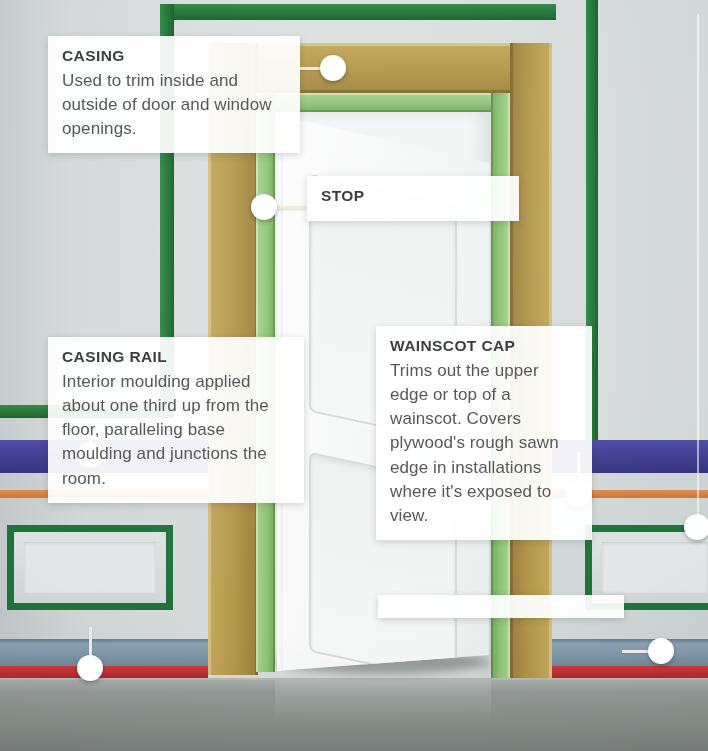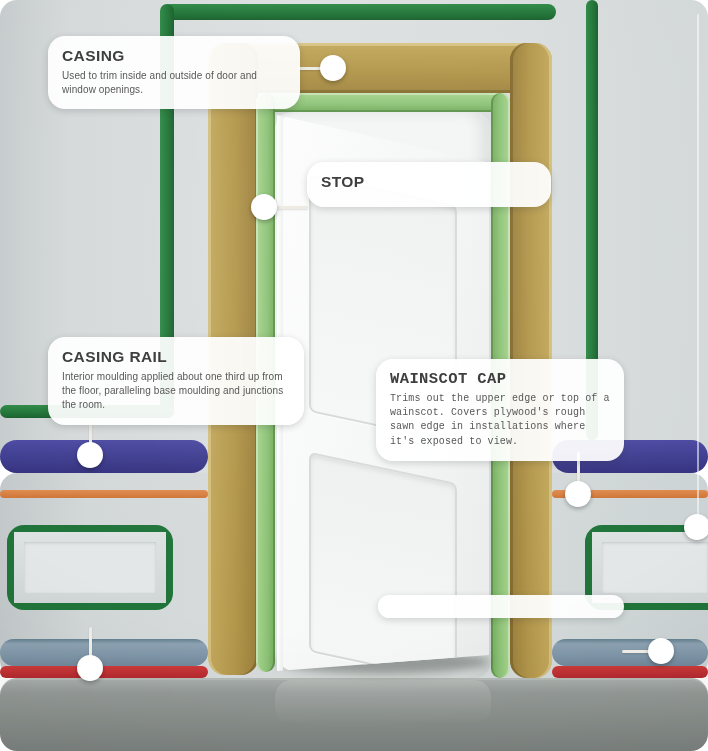--- a/index.html
+++ b/index.html
@@ -1,21 +1,21 @@
 <!DOCTYPE html>
 <html><head>
 <meta charset="utf-8">
 <style>
   html,body{margin:0;padding:0;background:#fff;}
   #stage{
     position:relative;width:708px;height:751px;overflow:hidden;
     font-family:"Liberation Sans","DejaVu Sans",sans-serif;
   }
   #stage *{box-sizing:border-box;}
-  .abs{position:absolute;border-radius:17px;}
+  .abs{position:absolute;}
 
   
   .wall-upper{left:0;top:0;width:708px;height:473px;
     background:linear-gradient(90deg,#c6cccd 0%,#d5d9da 10%,#dde0e1 42%,#dadedf 68%,#d3d8d9 100%);}
   .wall-lower{left:0;top:473px;width:708px;height:205px;
     background:linear-gradient(90deg,#c3c9ca 0%,#d2d7d8 12%,#d9dddd 45%,#d4dada 75%,#ccd3d4 100%);}
   .floor{left:0;top:678px;width:708px;height:73px;
     background:linear-gradient(180deg,#a7adaa 0%,#949a97 18%,#89908c 55%,#7c827f 100%);
     border-top:2px solid #b4bab6;}
   .floor-reflection{left:275px;top:680px;width:216px;height:44px;
@@ -96,25 +96,25 @@
   
   .cline{background:#edebe4;box-shadow:0 1px 2px rgba(0,0,0,.12);}
   .dot{width:26px;height:26px;border-radius:50%;background:#fff;
     box-shadow:0 2px 4px rgba(0,0,0,.28);}
 
   
   .callout{background:rgba(255,255,255,.93);box-shadow:0 2px 7px rgba(50,55,52,.20);
     padding:11px 14px 12px 14px;}
   .callout h3{margin:0 0 4px 0;font-size:15.5px;font-weight:700;color:#3e3e3e;
     letter-spacing:.4px;}
-  .callout p{margin:0;font-size:10px;line-height:1.42;color:#585858;letter-spacing:.1px;}
+  .callout p{margin:0;font-size:17px;line-height:1.42;color:#585858;letter-spacing:.1px;}
   .co-casing{left:48px;top:36px;width:252px;}
-  .co-stop{left:307px;top:162px;width:244px;}
+  .co-stop{left:307px;top:176px;width:212px;}
   .co-chair{left:48px;top:337px;width:256px;}
-  .co-wainscot{left:376px;top:359px;width:248px;font-family:Liberation Mono, monospace;}
+  .co-wainscot{left:376px;top:326px;width:216px;}
   .co-baseshoe{left:48px;top:545px;width:256px;}
   .co-base{left:378px;top:595px;width:246px;}
 
   .vignette{left:0;top:0;width:708px;height:751px;pointer-events:none;
     background:radial-gradient(130% 95% at 50% 32%,rgba(255,255,255,.07) 0%,rgba(0,0,0,0) 55%,rgba(0,0,0,.09) 100%);}
 </style>
 </head>
 <body>
 
 <div id="stage">

